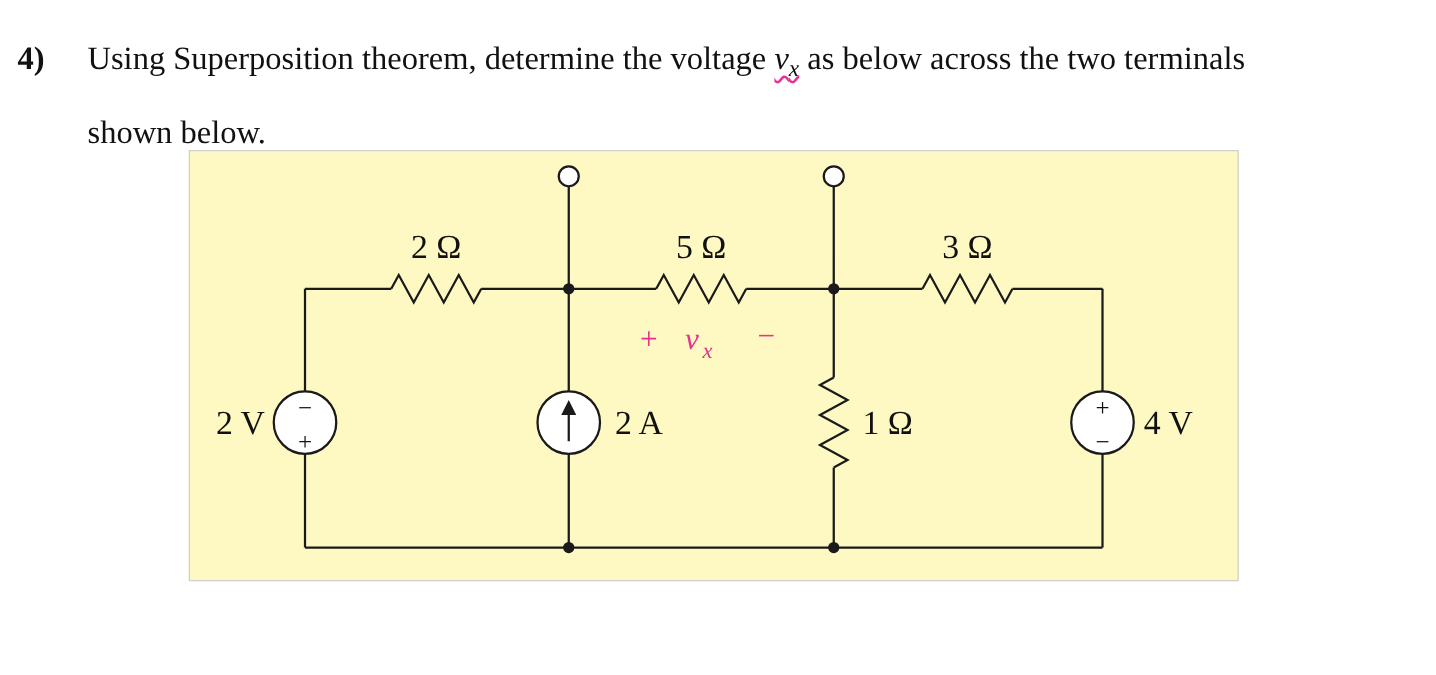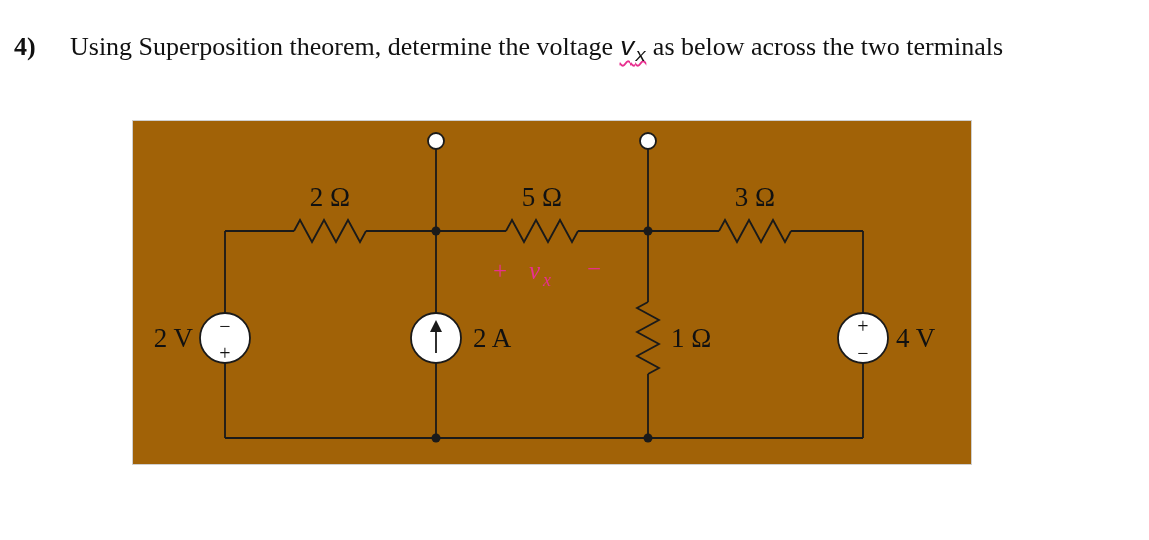--- a/index.html
+++ b/index.html
@@ -14,26 +14,25 @@
     display:flex; font-size:26px; line-height:50px; white-space:nowrap;
   }
   .num { font-weight:bold; width:56px; flex-shrink:0; }
   .line1 { white-space:nowrap; }
   .vx-wavy {
     font-style:italic;
     text-decoration:underline wavy var(--accent-pink);
     text-decoration-thickness:2px;
     text-underline-offset:5px;
     text-decoration-skip-ink:none;
-    font-family:Liberation Mono, monospace;
   }
   .vx-wavy sub { font-size:0.72em; }
   .circuit-box {
-    position:absolute; left:132px; top:120px; width:838px; height:343px;
-    border:1px solid #cfcfcf; background:#a16207;
+    position:absolute; left:151px; top:120px; width:838px; height:343px;
+    border:1px solid #cfcfcf; background:#fef9c3;
   }
   svg text { font-family:"Liberation Serif","DejaVu Serif",serif; fill:#111; }
   .wire { stroke:var(--wire); stroke-width:1.8; fill:none; }
   .src { stroke:var(--wire); stroke-width:1.8; fill:#fff; }
   .terminal { stroke:var(--wire); stroke-width:1.8; fill:#fff; }
   .node { fill:var(--wire); stroke:none; }
   .lbl { font-size:27px; }
   .mid { text-anchor:middle; }
   .end { text-anchor:end; }
   .sign { font-size:20px; }
@@ -41,20 +40,21 @@
   .ital { font-style:italic; }
   .subtxt { font-size:18px; }
 </style>
 </head>
 <body>
 
 <div class="problem">
   <div class="num">4)</div>
   <div class="ptext">
     <div class="line1"><span>Using Superposition theorem, determine the voltage </span><span class="vx-wavy"><span>v</span><sub>x</sub></span><span> as below across the two terminals</span></div>
+    <div class="line2">shown below.</div>
   </div>
 </div>
 
 <div class="circuit-box">
   <svg width="838" height="343" viewBox="0 0 838 343">
 
     <path class="wire" d="M92,110 H161 M233,110 H373 M445,110 H586 M658,110 H730
          M92,317 H730
          M92,110 V192 M92,242 V317
          M303,28 V192 M303,242 V317

